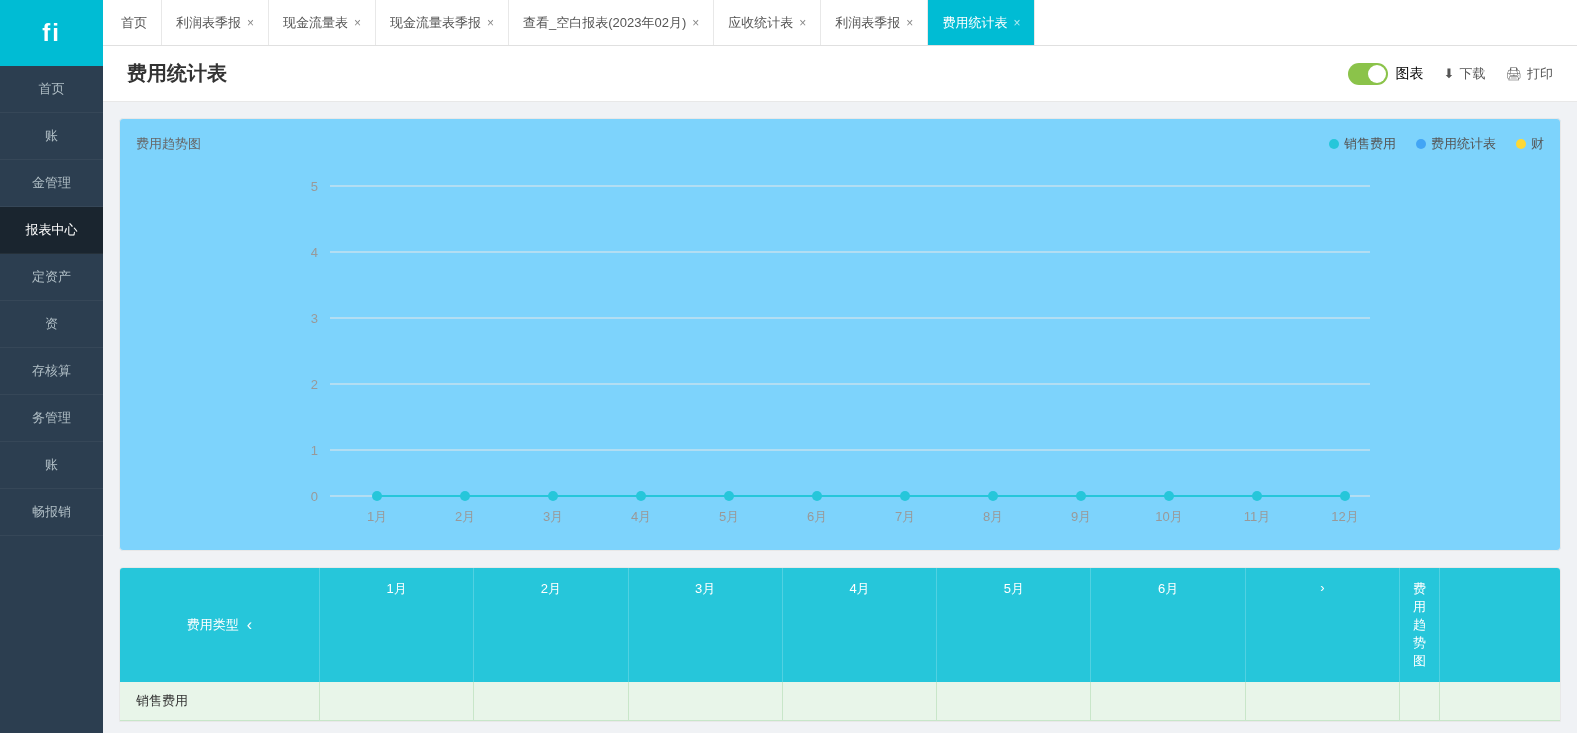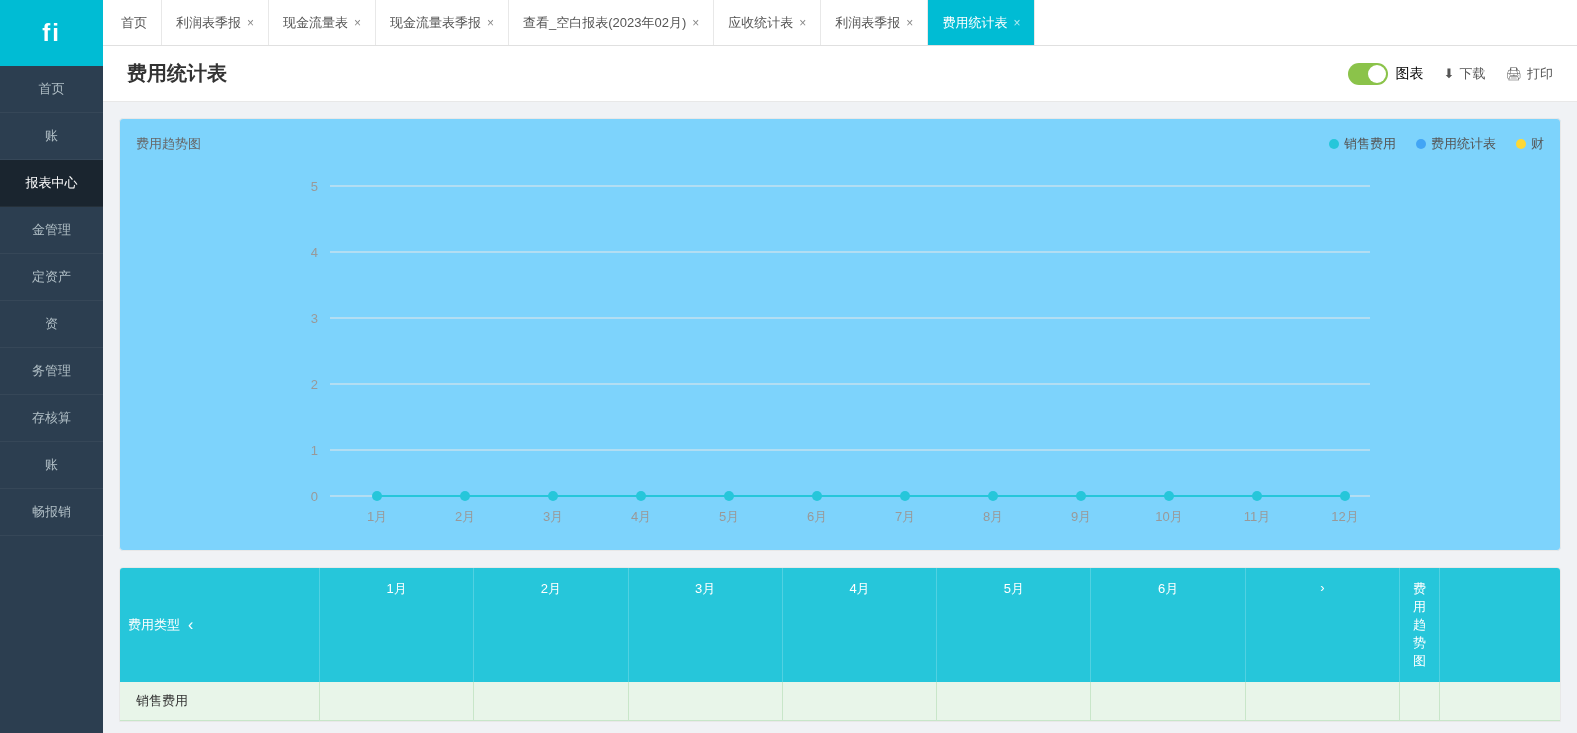--- a/index.html
+++ b/index.html
@@ -196,20 +196,21 @@
       font-size: 13px;
     }
     .th {
       padding: 12px 8px;
       text-align: center;
       border-right: 1px solid rgba(255,255,255,0.2);
     }
     .th:first-child {
       display: flex;
       align-items: center;
+      justify-content: center;
       gap: 8px;
     }
     .th-arrow {
       cursor: pointer;
       font-size: 16px;
     }
     .table-body {
       background: #e8f5e9;
     }
     .table-row {
@@ -229,26 +230,26 @@
       padding-left: 16px;
     }
   </style>
 </head>
 <body>
 
 <div class="sidebar">
   <div class="sidebar-logo">fi</div>
   <div class="sidebar-item">首页</div>
   <div class="sidebar-item">账</div>
+  <div class="sidebar-item">金管理</div>
   <div class="sidebar-item active">报表中心</div>
-  <div class="sidebar-item">金管理</div>
   <div class="sidebar-item">定资产</div>
   <div class="sidebar-item">资</div>
+  <div class="sidebar-item">存核算</div>
   <div class="sidebar-item">务管理</div>
-  <div class="sidebar-item">存核算</div>
   <div class="sidebar-item">账</div>
   <div class="sidebar-item">畅报销</div>
 </div>
 
 <div class="main">
 
   <div class="tab-bar">
     <div class="tab">
       <span>首页</span>
     </div>

